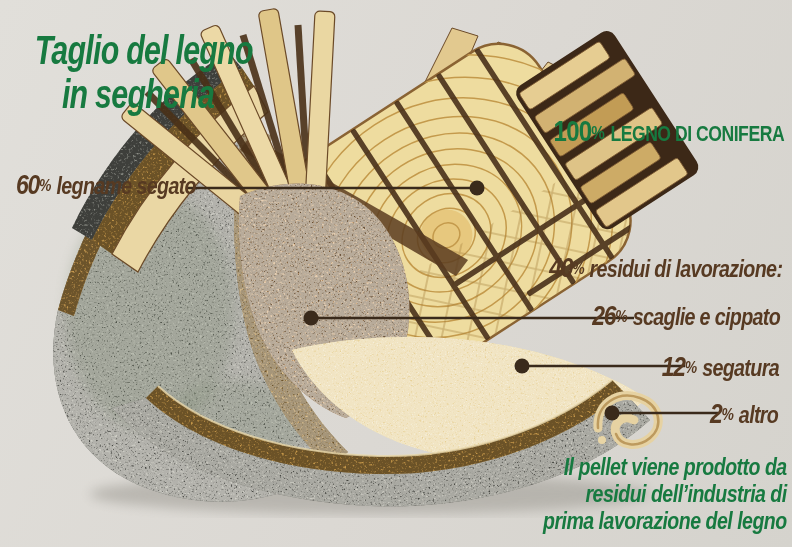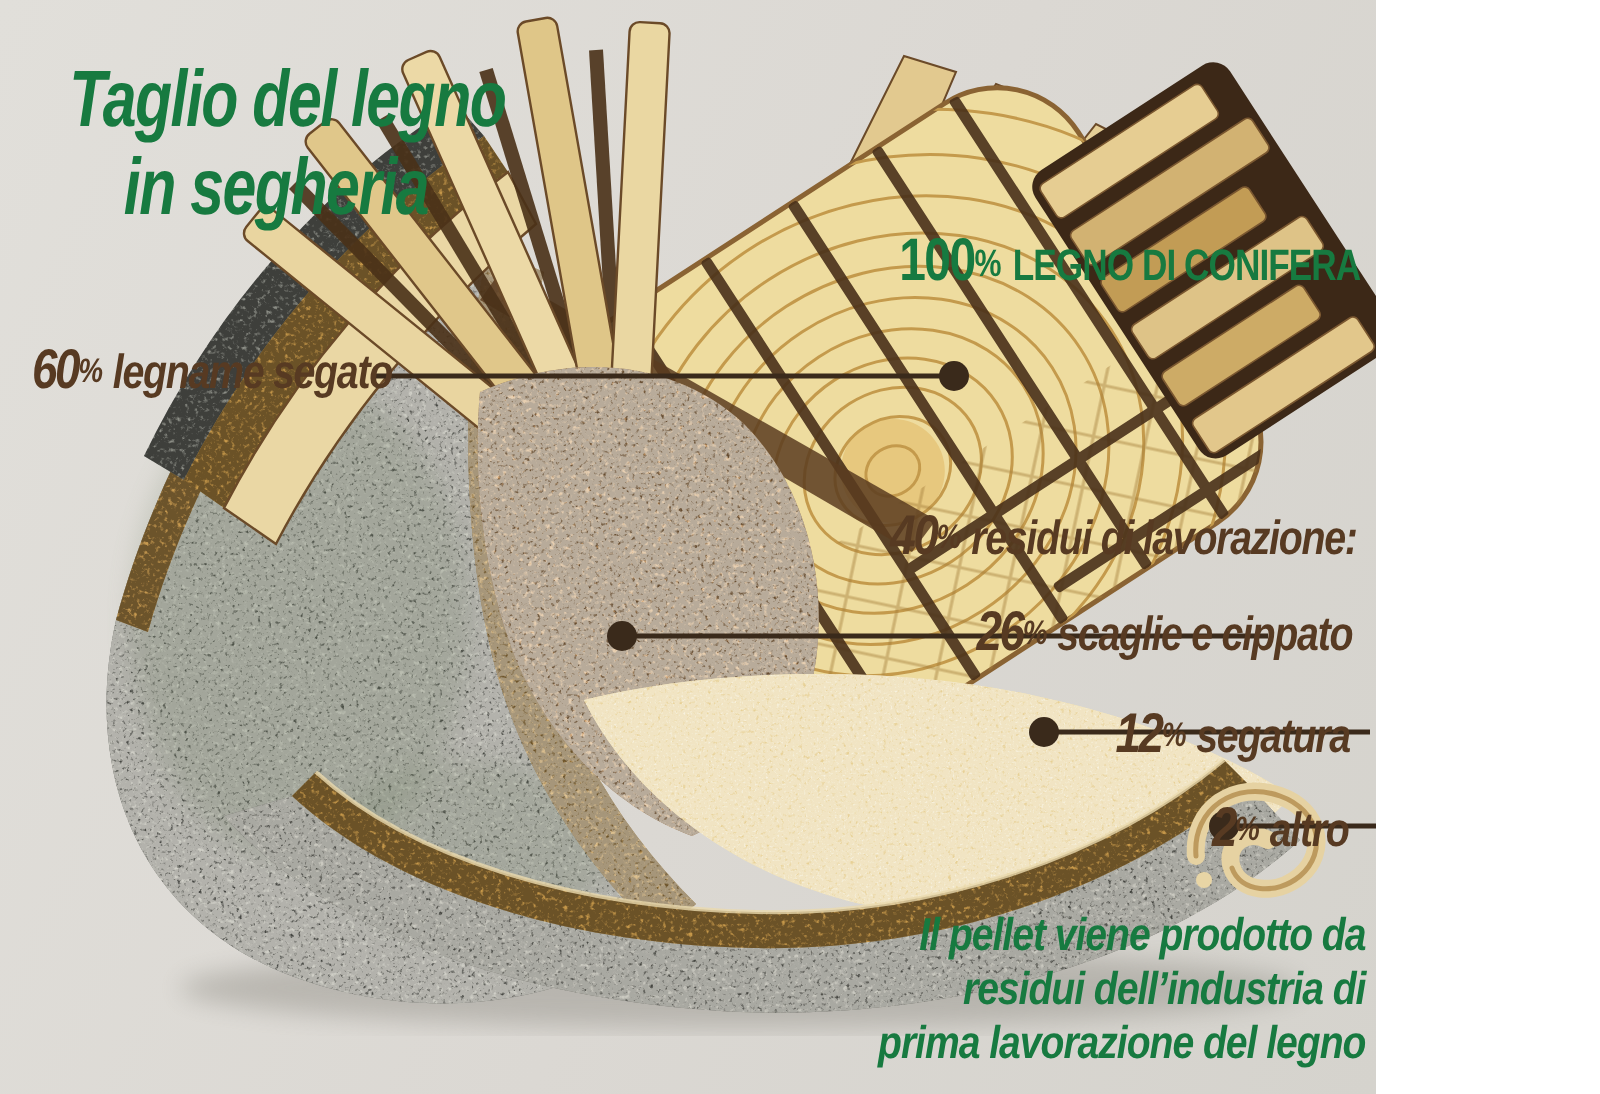--- a/index.html
+++ b/index.html
@@ -1,17 +1,17 @@
 <!DOCTYPE html>
 <html><head>
 <meta charset="utf-8">
 <style>
   html,body{margin:0;padding:0;}
   body{font-family:"Liberation Sans", sans-serif;}
-  .stage{position:relative;width:688px;height:547px;overflow:hidden;
+  .stage{position:relative;width:792px;height:547px;overflow:hidden;
          background:linear-gradient(115deg,#e1dfda 0%,#dbd8d3 55%,#d5d3cd 100%);}
   .stage svg{position:absolute;left:0;top:0;}
 
   .txt-abs{position:absolute;white-space:nowrap;}
 
   .title{left:2px;top:28px;width:272px;text-align:center;color:#177a40;
          font-size:40px;line-height:44px;font-weight:bold;font-style:italic;
          letter-spacing:-1px;transform:scaleX(.76);transform-origin:136px 0;}
 
   .lbl{color:#573a22;font-weight:bold;font-style:italic;}

